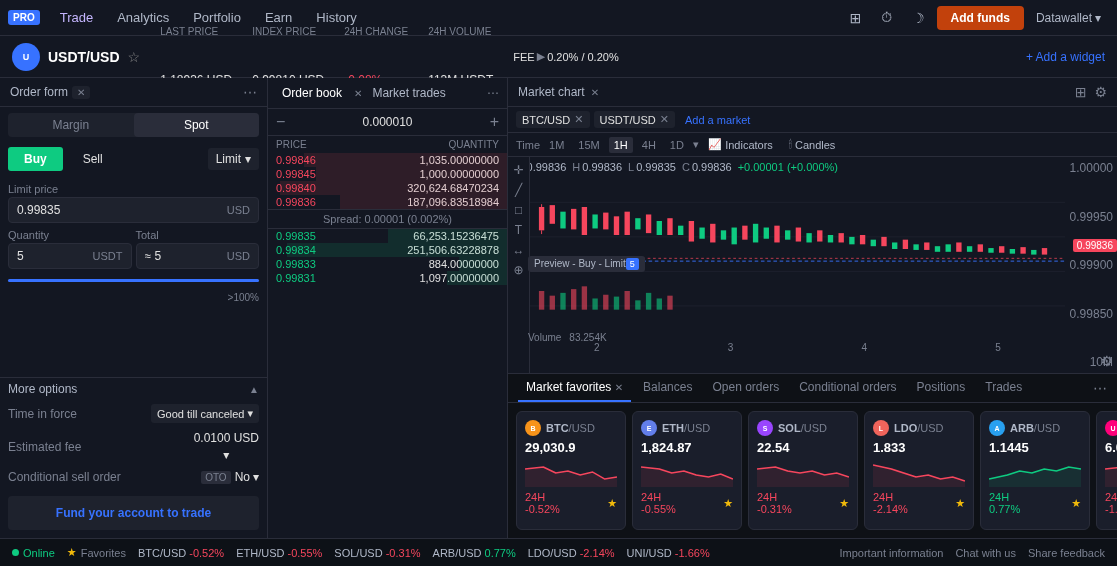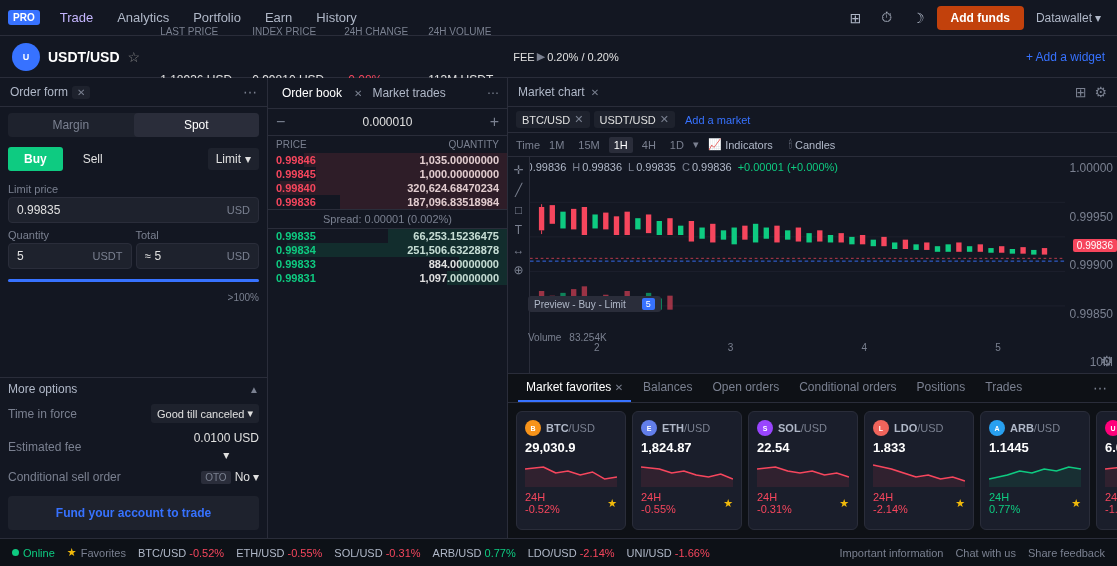--- a/index.html
+++ b/index.html
@@ -99,21 +99,21 @@
     .ob-precision { display: flex; align-items: center; padding: 4px 8px; border-bottom: 1px solid #2a2d3a; }
     .ob-prec-minus { color: #7a8090; cursor: pointer; font-size: 16px; }
     .ob-prec-value { flex: 1; text-align: center; color: #e0e0e0; font-size: 12px; }
     .ob-prec-plus { color: #7a8090; cursor: pointer; font-size: 16px; }
 
     .ob-col-headers { display: flex; padding: 3px 8px; color: #7a8090; font-size: 10px; }
     .ob-col-price { flex: 1; }
     .ob-col-qty { text-align: right; flex: 1; }
 
     .ob-rows { display: flex; flex-direction: column; overflow: hidden; }
-    .ob-row { display: flex; align-items: center; padding: 1px 8px; position: relative; cursor: pointer; font-weight: bold; }
+    .ob-row { display: flex; align-items: center; padding: 1px 8px; position: relative; cursor: pointer; }
     .ob-row-bg { position: absolute; right: 0; top: 0; bottom: 0; opacity: 0.12; }
     .ob-row-bg.ask { background: #f6465d; }
     .ob-row-bg.bid { background: #0ecb81; }
     .ob-price { flex: 1; font-size: 11px; }
     .ob-price.ask { color: #f6465d; }
     .ob-price.bid { color: #0ecb81; }
     .ob-qty { flex: 1; text-align: right; font-size: 11px; color: #e0e0e0; }
 
     .ob-spread { padding: 3px 8px; color: #7a8090; font-size: 11px; text-align: center; border-top: 1px solid #2a2d3a; border-bottom: 1px solid #2a2d3a; }
 
@@ -170,21 +170,21 @@
     .status-dot { width: 7px; height: 7px; border-radius: 50%; background: #0ecb81; }
     .status-favorites { display: flex; align-items: center; gap: 4px; color: #7a8090; font-size: 11px; cursor: pointer; }
     .status-favorites .star { color: #f0b90b; }
     .status-pair { font-size: 11px; margin-right: 2px; }
     .status-pair .sym { color: #b0b8c8; }
     .status-pair .neg { color: #f6465d; }
     .status-pair .pos { color: #0ecb81; }
     .statusbar .spacer { flex: 1; }
     .status-link { color: #7a8090; font-size: 11px; cursor: pointer; }
     .chart-price-labels { position: absolute; right: 0; top: 0; bottom: 0; width: 52px; display: flex; flex-direction: column; justify-content: space-between; padding: 4px 4px; color: #7a8090; font-size: 12px; text-align: right; }
-    .chart-preview-label { position: absolute; left: 20px; top: 40%; background: #2a2d3a; color: #b0b8c8; font-size: 10px; padding: 2px 6px; border-radius: 3px; display: flex; align-items: center; gap: 16px; margin-top: 40px; }
+    .chart-preview-label { position: absolute; left: 20px; top: 40%; background: #2a2d3a; color: #b0b8c8; font-size: 10px; padding: 2px 6px; border-radius: 3px; display: flex; gap: 0; }
     .preview-tag { background: #3772ff; color: #fff; padding: 1px 4px; border-radius: 2px; font-size: 9px; }
     .current-price-label { position: absolute; right: 0; background: #f6465d; color: #fff; font-size: 10px; padding: 1px 4px; border-radius: 2px; }
     .ohlc-display { position: absolute; top: 4px; left: 8px; font-size: 11px; color: #b0b8c8; display: flex; gap: 6px; }
     .ohlc-item { display: flex; gap: 2px; }
     .ohlc-label { color: #7a8090; }
     .ohlc-pos { color: #0ecb81; }
 
     
     .chart-vol-label { position: absolute; bottom: 30px; left: 20px; color: #7a8090; font-size: 10px; display: flex; gap: 8px; }
     .chart-settings-btn { position: absolute; bottom: 4px; right: 4px; color: #7a8090; cursor: pointer; font-size: 14px; }

